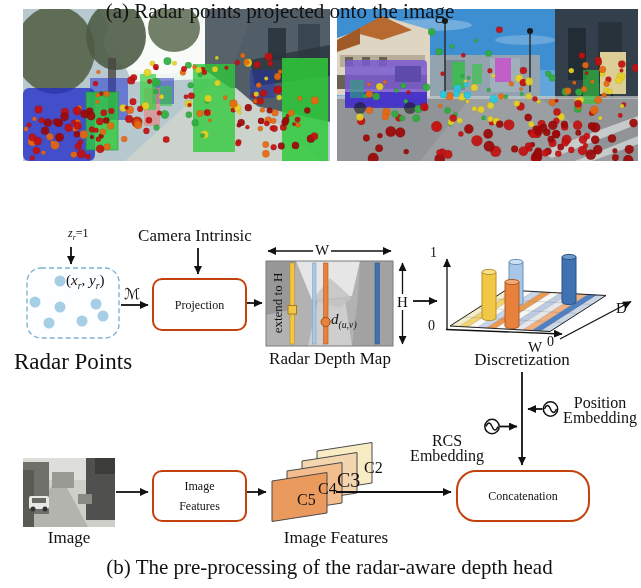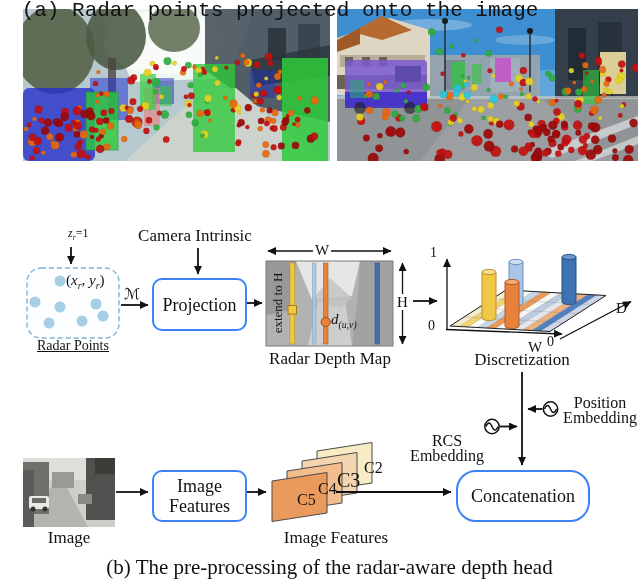--- a/index.html
+++ b/index.html
@@ -2,23 +2,23 @@
 <html><head>
 <meta charset="utf-8">
 <style>
   html,body{margin:0;padding:0;background:#ffffff;}
   .fig{position:relative;width:641px;height:588px;background:#fff;
        font-family:"Liberation Serif", serif;color:#111;overflow:hidden;}
   .gfx{position:absolute;left:0;top:0;}
   .lbl{position:absolute;white-space:nowrap;line-height:1.08;}
   .ctr{text-align:center;}
   .cap{font-size:21px;}
-  .node{position:absolute;border:2px solid #3b82f6;border-radius:10px;background:#fff;
+  .node{position:absolute;border:2px solid #c2410c;border-radius:10px;background:#fff;
         display:flex;align-items:center;justify-content:center;text-align:center;
-        font-size:18px;line-height:20px;}
+        font-size:12px;line-height:20px;}
   sub{font-size:.65em;}
   .it{font-style:italic;}
   .mcal{font-family:"DejaVu Sans", sans-serif;font-style:italic;font-size:15px;}
   .wbg{background:#fff;padding:0 2px;}
   .rot{transform:rotate(-90deg);}
 </style>
 </head>
 <body>
 
 <div class="fig">
@@ -591,31 +591,31 @@
     <line x1="413" y1="301" x2="437" y2="301" marker-end="url(#ah)"></line>
     <line x1="522" y1="372" x2="522" y2="465" marker-end="url(#ah)"></line>
     <line x1="542.5" y1="409" x2="528" y2="409" marker-end="url(#ah)"></line>
     <line x1="500" y1="426.5" x2="517" y2="426.5" marker-end="url(#ah)"></line>
     <line x1="116" y1="492" x2="148" y2="492" marker-end="url(#ah)"></line>
     <line x1="244" y1="492" x2="266" y2="492" marker-end="url(#ah)"></line>
     <line x1="336" y1="492" x2="451" y2="492" marker-end="url(#ah)"></line>
   </g>
 </svg>
 
-<div class="lbl ctr cap" style="left:0;top:167;width:560px;font-family:Liberation Mono, monospace;">(a) Radar points projected onto the image</div>
+<div class="lbl ctr cap" style="left:0;top:167;width:560px;">(a) Radar points projected onto the image</div>
 
 <div class="lbl" style="left:68px;top:227px;font-size:12px;"><span class="it">z</span><sub class="it">r</sub><span>=1</span></div>
 
 <div class="lbl ctr" style="left:130px;top:227px;width:130px;font-size:17px;">Camera Intrinsic</div>
 
 <div class="lbl" style="left:66px;top:272px;font-size:15px;"><span>(</span><span class="it">x</span><sub class="it">r</sub><span>, </span><span class="it">y</span><sub class="it">r</sub><span>)</span></div>
 
 <div class="lbl mcal" style="left:124px;top:286px;">ℳ</div>
 
-<div class="lbl ctr" style="left:13px;top:338px;width:120px;font-size:14px;text-decoration:underline;">Radar Points</div>
+<div class="lbl ctr" style="left:13px;top:350px;width:120px;font-size:23px;">Radar Points</div>
 
 <div class="node" style="left:152px;top:278px;width:91px;height:49px;">
       <span>Projection</span>
     </div>
 
 <div class="lbl ctr rot" style="left:236px;top:296px;width:85px;font-size:13px;">extend to H</div>
 
 <div class="lbl wbg" style="left:313px;top:242px;font-size:15px;">W</div>
 <div class="lbl wbg" style="left:395px;top:294px;font-size:15px;">H</div>
 

